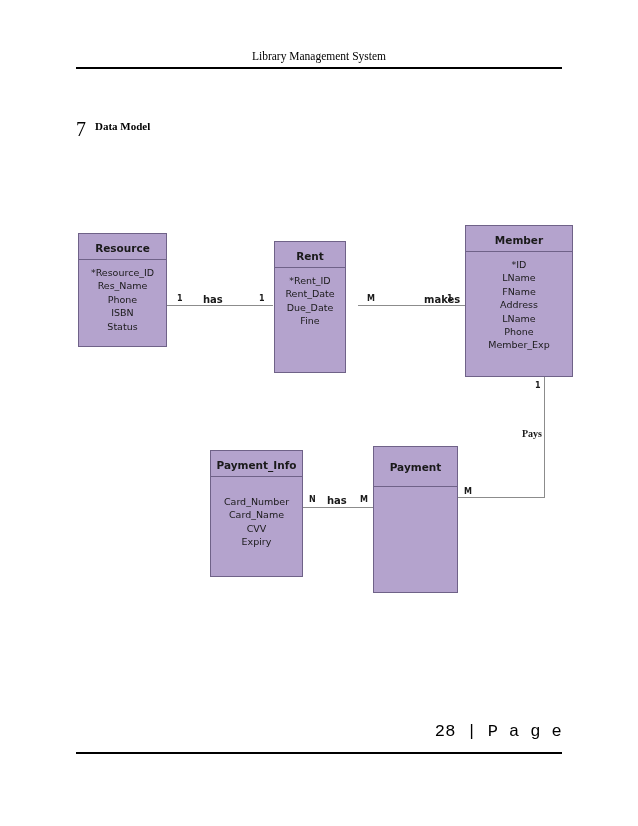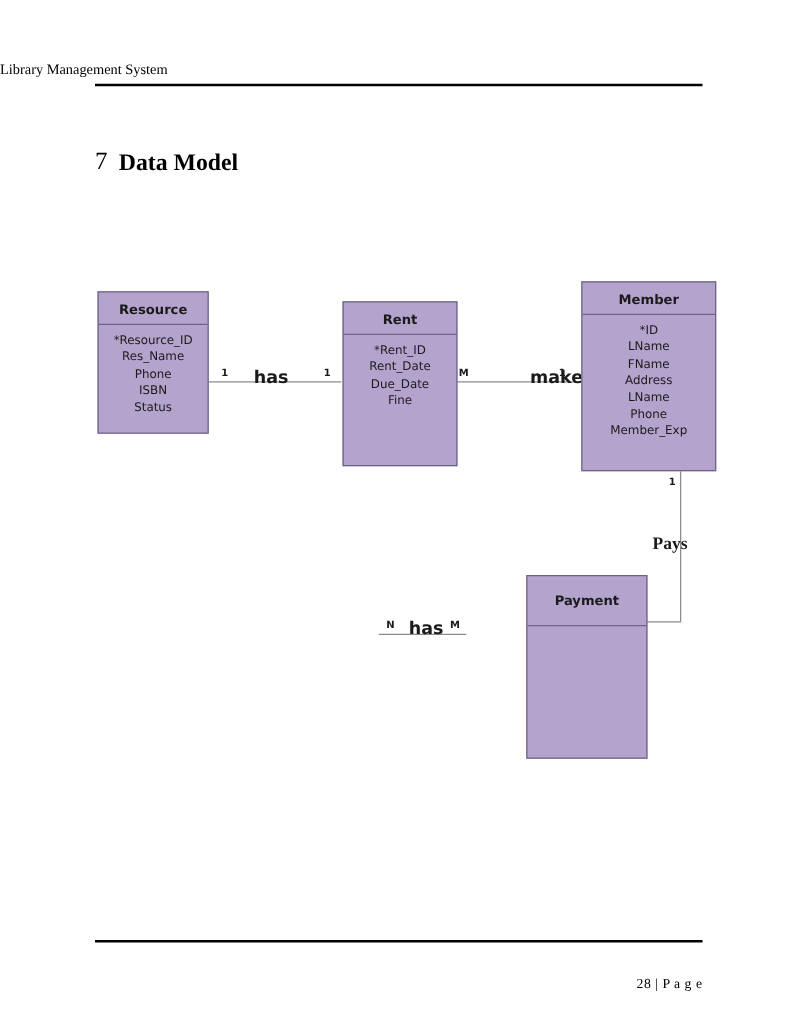--- a/index.html
+++ b/index.html
@@ -19,21 +19,21 @@
     left: 0; top: 0;
     width: 638px;
     height: 826px;
   }
   
   .header-title {
     position: absolute;
     left: 0;
     top: 50px;
     width: 638px;
-    text-align: left;
+    text-align: center;
     font-family: "Liberation Serif", serif;
     font-size: 11.5px;
     color: #000000;
   }
   .header-rule {
     position: absolute;
     left: 76px;
     top: 67px;
     width: 486px;
     height: 0;
@@ -43,41 +43,41 @@
     position: absolute;
     left: 76px;
     top: 752px;
     width: 486px;
     height: 0;
     border-top: 2.2px solid #000000;
   }
   .footer-text {
     position: absolute;
     right: 76px;
-    top: 781px;
-    font-family: Liberation Serif, serif;
-    font-size: 11px;
+    top: 722px;
+    font-family: Liberation Mono, monospace;
+    font-size: 17px;
     color: #000000;
     letter-spacing: 0.4px;
   }
   
   .sec-num {
     position: absolute;
     left: 76px;
     top: 118px;
     font-family: "Liberation Serif", serif;
     font-size: 20px;
     color: #000000;
   }
   .sec-title {
     position: absolute;
     left: 95px;
     top: 120px;
     font-family: "Liberation Serif", serif;
-    font-size: 19px;
+    font-size: 11px;
     font-weight: bold;
     color: #000000;
   }
   
   .diagram {
     position: absolute;
     left: 0;
     top: 0;
     width: 638px;
     height: 826px;
@@ -117,21 +117,21 @@
   .conn-v { width: 1px; }
   .lbl {
     position: absolute;
     font-family: "DejaVu Sans", sans-serif;
     font-size: 8px;
     font-weight: bold;
     color: #1a1a1a;
     white-space: nowrap;
   }
   .lbl-rel {
-    font-size: 14px;
+    font-size: 10px;
     text-align: right;
   }
 </style>
 </head>
 <body>
 
 <div class="page">
 
   <div class="header-title">Library Management System</div>
   <div class="header-rule"></div>
@@ -167,21 +167,21 @@
       <div class="ent-sep"></div>
       <div class="ent-attrs">
         <div>*Resource_ID</div>
         <div>Res_Name</div>
         <div>Phone</div>
         <div>ISBN</div>
         <div>Status</div>
       </div>
     </div>
 
-    <div class="entity" style="left:274px; top:241px; width:92px; height:132px;">
+    <div class="entity" style="left:274px; top:241px; width:72px; height:132px;">
       <div class="ent-title">Rent</div>
       <div class="ent-sep"></div>
       <div class="ent-attrs">
         <div>*Rent_ID</div>
         <div>Rent_Date</div>
         <div>Due_Date</div>
         <div>Fine</div>
       </div>
     </div>
 
@@ -192,22 +192,32 @@
         <div>*ID</div>
         <div>LName</div>
         <div>FName</div>
         <div>Address</div>
         <div>LName</div>
         <div>Phone</div>
         <div>Member_Exp</div>
       </div>
     </div>
 
-
-    <div class="entity" style="left:373px; top:460px; width:97px; height:147px;margin-left:48px;">
+    <div class="entity" style="left:210px; top:450px; width:93px; height:127px;">
+      <div class="ent-title">Payment_Info</div>
+      <div class="ent-sep"></div>
+      <div class="ent-attrs" style="padding-top:18px;">
+        <div>Card_Number</div>
+        <div>Card_Name</div>
+        <div>CVV</div>
+        <div>Expiry</div>
+      </div>
+    </div>
+
+    <div class="entity" style="left:373px; top:446px; width:85px; height:147px;">
       <div class="ent-title" style="padding-top:14px;">Payment</div>
       <div class="ent-sep" style="margin-top:8px;"></div>
     </div>
 
   </div>
 
   <div class="footer-rule"></div>
   <div class="footer-text">28 | P a g e</div>
 
 </div>

